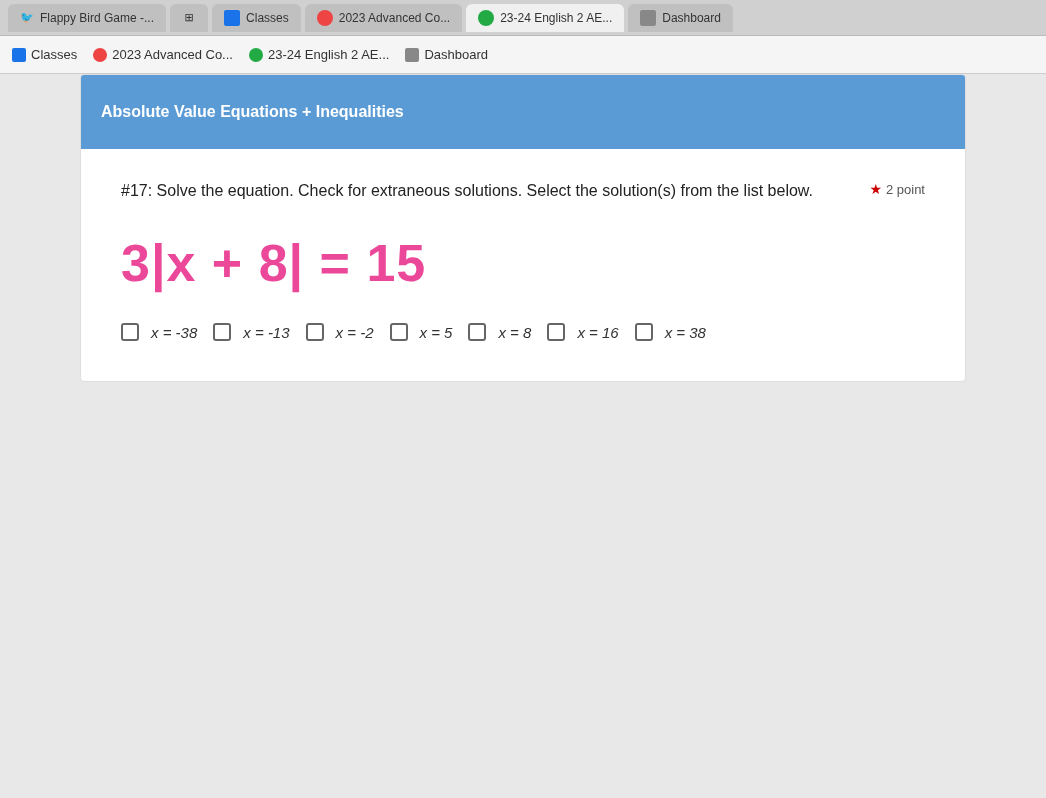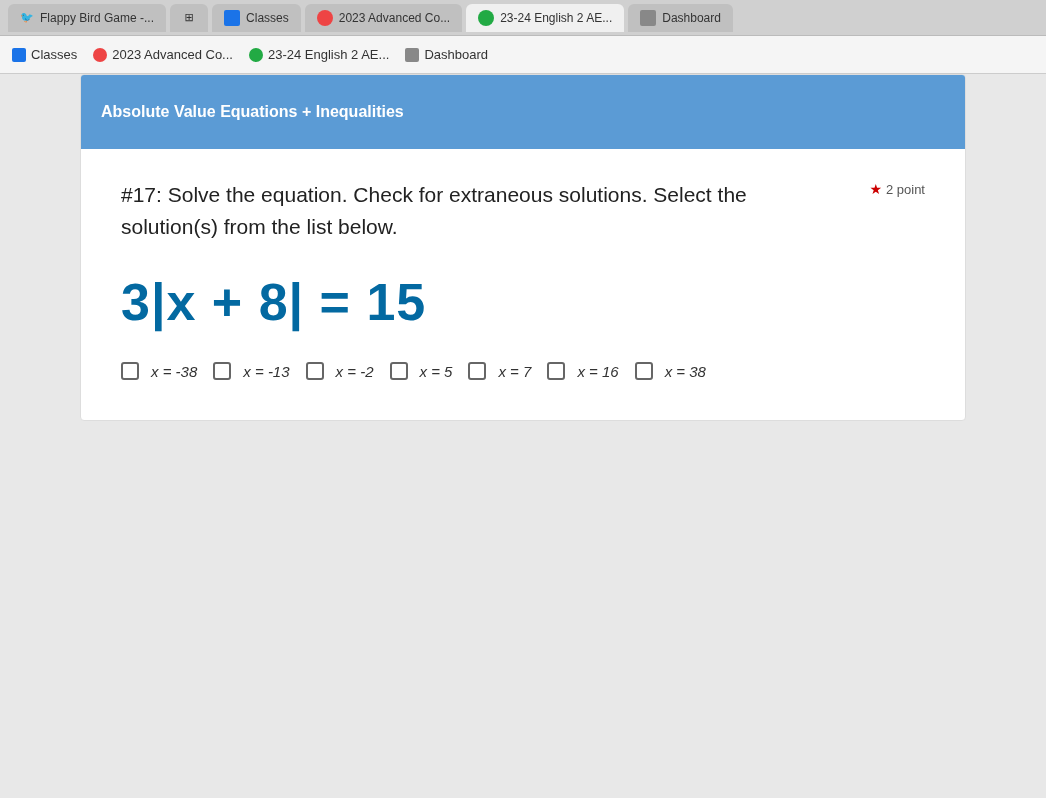--- a/index.html
+++ b/index.html
@@ -134,21 +134,21 @@
     }
 
     .question-instruction {
       display: flex;
       justify-content: space-between;
       align-items: flex-start;
       margin-bottom: 30px;
     }
 
     .instruction-text {
-      font-size: 21px;
+      font-size: 16px;
       color: #222;
       max-width: 700px;
       line-height: 1.5;
     }
 
     .points-badge {
       font-size: 13px;
       color: #555;
       white-space: nowrap;
       display: flex;
@@ -158,21 +158,21 @@
     }
 
     .points-star {
       color: #c00;
       font-size: 14px;
     }
 
     .equation-display {
       font-size: 52px;
       font-weight: 900;
-      color: #0369a1;
+      color: #ec4899;
       margin-bottom: 30px;
       letter-spacing: 1px;
     }
 
     .answer-choices {
       display: flex;
       flex-direction: row;
       gap: 16px;
     }
 
@@ -291,21 +291,21 @@
         </label>
 
 
         <label class="choice-item">
           <input type="checkbox" class="choice-checkbox" style="">
           <span class="choice-label">x = 5</span>
         </label>
 
         <label class="choice-item">
           <input type="checkbox" class="choice-checkbox" style="">
-          <span class="choice-label">x = 7</span>
+          <span class="choice-label">x = 8</span>
         </label>
 
         <label class="choice-item">
           <input type="checkbox" class="choice-checkbox" style="">
           <span class="choice-label">x = 16</span>
         </label>
 
         <label class="choice-item">
           <input type="checkbox" class="choice-checkbox" style="">
           <span class="choice-label">x = 38</span>

